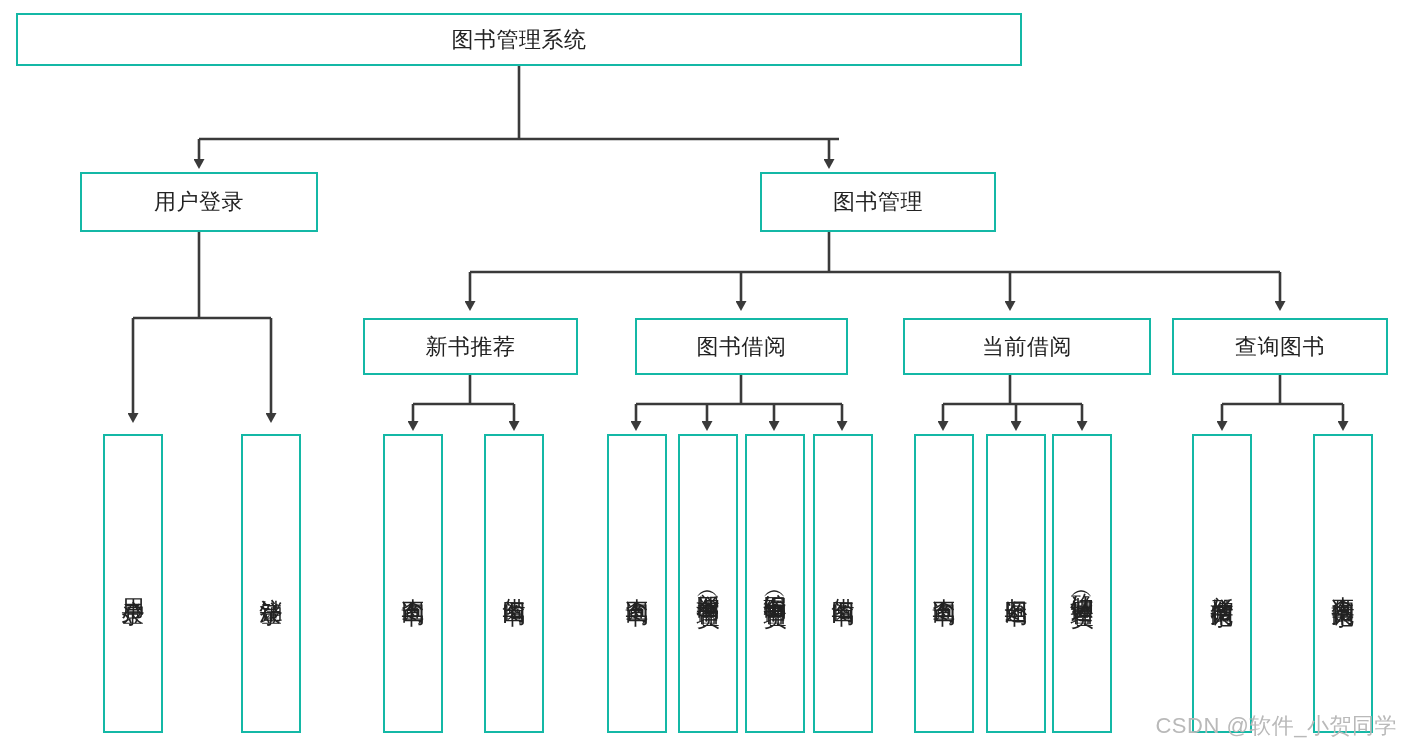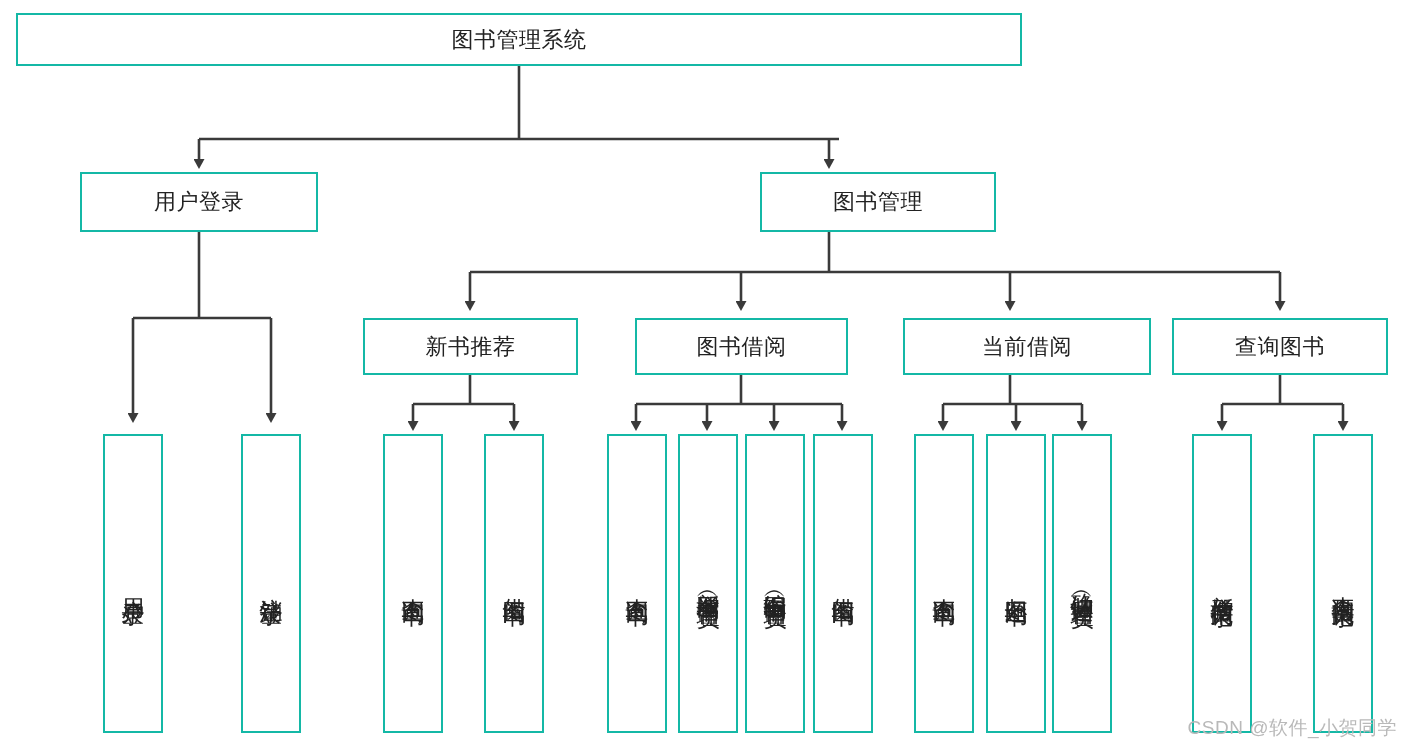--- a/index.html
+++ b/index.html
@@ -55,21 +55,21 @@
     display: block;
   }
   .node .hlabel {
     display: block;
     white-space: nowrap;
   }
   #watermark {
     position: absolute;
     right: 8px;
     bottom: 6px;
-    font-size: 19px;
+    font-size: 22px;
     color: #b9b9b9;
     letter-spacing: 0.5px;
     user-select: none;
     white-space: nowrap;
   }
 </style>
 </head>
 <body>
 
 <div id="canvas">

